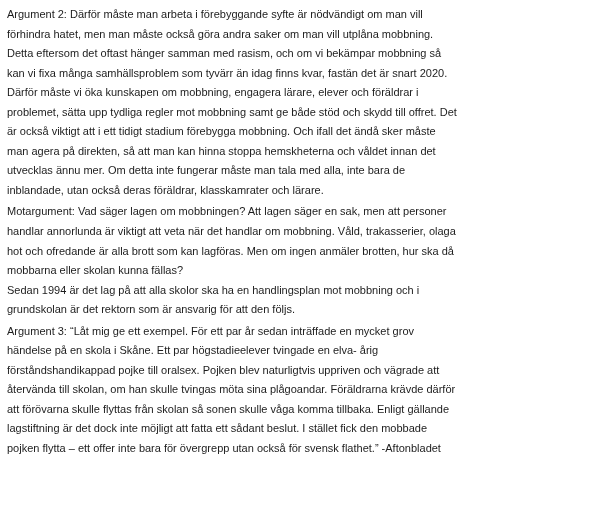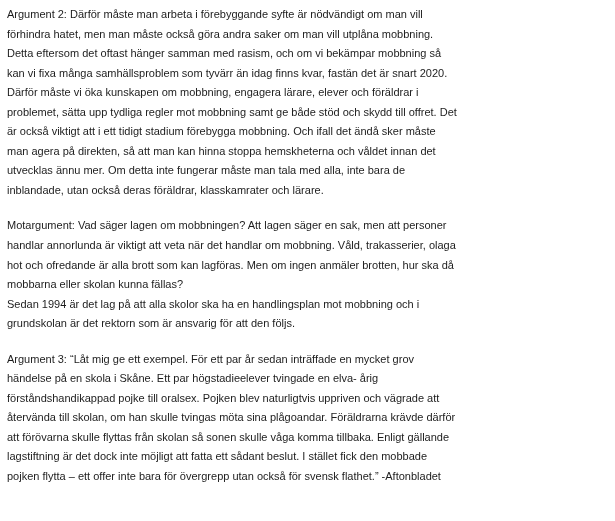--- a/index.html
+++ b/index.html
@@ -22,21 +22,21 @@
     font-family: "Liberation Sans", sans-serif;
     font-size: 11px;
     line-height: 19.55px;
     color: #1c1c1c;
   }
   .paragraph {
     white-space: pre;           
     margin: 0;
   }
   .paragraph + .paragraph {
-    margin-top: 16px;        
+    margin-top: 2px;        
   }
 </style>
 </head>
 <body>
 
 <div class="page">
   <p class="paragraph">Argument 2: Därför måste man arbeta i förebyggande syfte är nödvändigt om man vill
 förhindra hatet, men man måste också göra andra saker om man vill utplåna mobbning.
 Detta eftersom det oftast hänger samman med rasism, och om vi bekämpar mobbning så
 kan vi fixa många samhällsproblem som tyvärr än idag finns kvar, fastän det är snart 2020.

